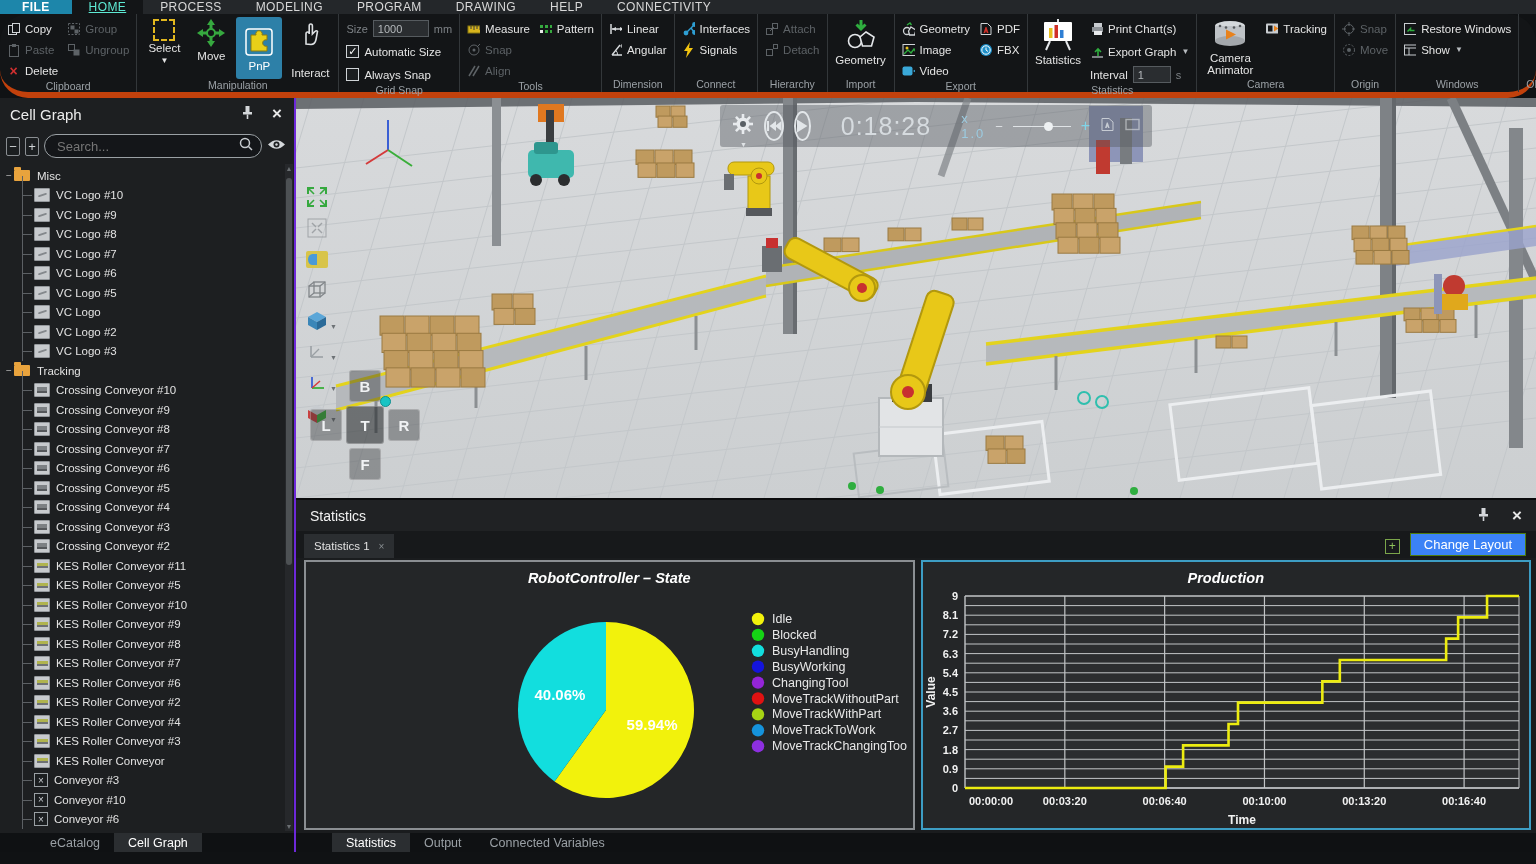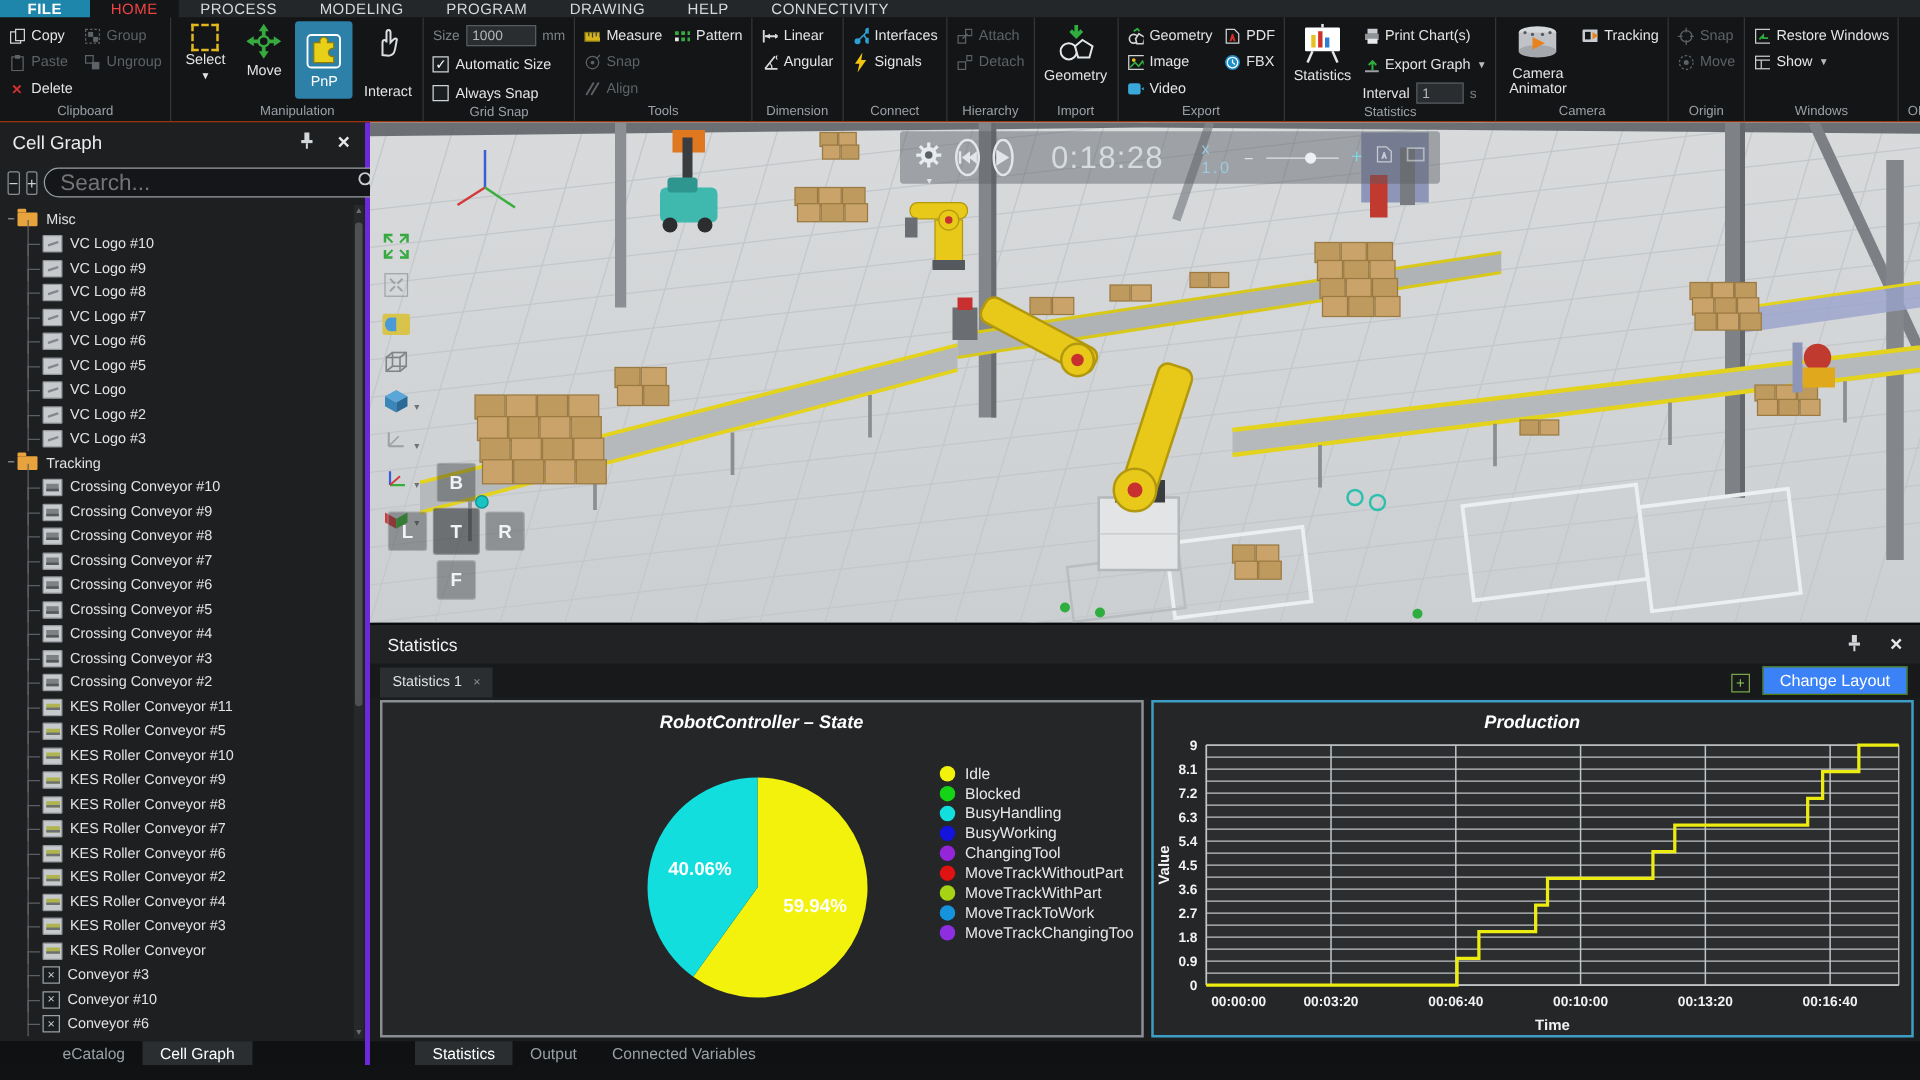--- a/index.html
+++ b/index.html
@@ -4,50 +4,50 @@
 <style>
   * { margin:0; padding:0; box-sizing:border-box; }
   html,body { width:1536px; height:864px; overflow:hidden; background:#101214;
     font-family:"Liberation Sans", sans-serif; }
   #app { width:1536px; height:730px; display:flex; flex-direction:column; }
 
   
   #menubar { height:26px; background:#24272a; display:flex; align-items:stretch; }
   .mtab { padding:0 17px; font-size:12px; color:#d8d8d8; display:flex; align-items:center; letter-spacing:.4px; cursor:default; }
   .mtab.file { background:#1d86aa; color:#fff; font-weight:bold; padding:0 22px; }
-  .mtab.active { background:#131517; color:#ef4444; }
+  .mtab.active { background:#131517; color:#5eead4;text-decoration:underline; }
 
   
-  #ribbon { height:84px; background:#131517; display:flex; border-bottom:1px solid #c2410c; }
+  #ribbon { height:84px; background:#131517; display:flex; border-bottom:6px solid #c2410c;border-radius:28px; }
   .rgroup { display:flex; flex-direction:column; border-right:1px solid #33373a; padding:3px 5px 0 5px; }
   .rbody { flex:1; display:flex; align-items:flex-start; gap:5px; }
   .rlabel { text-align:center; font-size:10.5px; color:#9ba1a6; padding:0 2px 2px; white-space:nowrap; }
   .scol { display:flex; flex-direction:column; gap:2px; padding-top:2px; }
   .sbtn { display:flex; align-items:center; gap:5px; font-size:11.5px; color:#e4e4e4; height:19px; padding:0 2px; white-space:nowrap; }
   .sbtn.dis { color:#5d6266; }
   .sbtn .dz { width:13px; display:inline-flex; justify-content:center; }
   .bigbtn { display:flex; flex-direction:column; align-items:center; width:52px; font-size:11.5px; color:#e4e4e4; gap:1px; padding-top:2px; text-align:center; line-height:12px; }
   .bigbtn.pnp { background:#2d80a8; border-radius:3px; height:62px; justify-content:center; width:46px; color:#fff; }
   .sel-box { width:22px; height:22px; border:2px dashed #e3b81e; display:inline-block; }
   .cb { width:13px; height:13px; border:1px solid #cfd3d6; display:inline-flex; align-items:center; justify-content:center; font-size:11px; color:#fff; background:#1b1e20; }
   .ibox { background:#2a2d30; border:1px solid #565b5f; color:#b4b8bb; font-size:11px; height:17px; padding:0 4px; font-family:"Liberation Sans",sans-serif; }
   .dim { color:#7d8286; font-size:11px; }
   .caret { font-size:8px; color:inherit; }
 
   
   #main { flex:1; display:flex; }
 
   
-  #sidebar { width:296px; background:#1d1f21; display:flex; flex-direction:column; border-right:4px solid #6d28d9; }
+  #sidebar { width:296px; background:#1d1f21; display:flex; flex-direction:column; border-right:2px solid #6d28d9; }
   .side-header { height:32px; display:flex; align-items:center; padding:0 12px 0 10px; color:#ececec; font-size:15px; gap:18px; }
   .sp { flex:1; }
   .search-row { height:32px; display:flex; align-items:center; gap:5px; padding:0 8px 0 6px; }
   .sq-btn { width:19px; height:19px; border:1px solid #8a8e92; color:#cfd3d6; font-size:13px; display:flex; align-items:center; justify-content:center; border-radius:2px; background:#1b1e20; }
   .search-pill { flex:1; height:24px; border:1.5px solid #9aa0a4; border-radius:12px; background:#141619; display:flex; align-items:center; padding:0 8px 0 12px; gap:6px; }
-  .search-pill input { flex:1; background:transparent; border:0; outline:none; color:#a8adb1; font-size:18px; font-family:"Liberation Sans",sans-serif; }
+  .search-pill input { flex:1; background:transparent; border:0; outline:none; color:#a8adb1; font-size:13px; font-family:"Liberation Sans",sans-serif; }
   #tree { flex:1; position:relative; overflow:hidden; padding-top:4px; }
   .trow { display:flex; align-items:center; height:19.5px; font-size:11.5px; color:#e2e2e2; white-space:nowrap; }
   .trow .exp { width:10px; color:#b8b8b8; font-size:10px; margin-left:4px; text-align:center; }
   .trow.child { padding-left:34px; position:relative; }
   .trow.child::before { content:""; position:absolute; left:22px; top:50%; width:10px; height:1px; background:#5c6064; }
   .trow.child::after { content:""; position:absolute; left:22px; top:-10px; bottom:0; width:1px; background:#5c6064; }
   .tico { margin-right:6px; flex:none; }
   .ic-folder { width:16px; height:11px; background:#e8a33d; border-radius:1px; position:relative; display:inline-block; margin-right:7px; }
   .ic-folder::before { content:""; position:absolute; top:-3px; left:0; width:7px; height:3px; background:#e8a33d; border-radius:1px 1px 0 0; }
   .thumb { width:16px; height:14px; background:#c7cacd; border:1px solid #94989c; border-radius:1px; display:flex; align-items:center; justify-content:center; }

